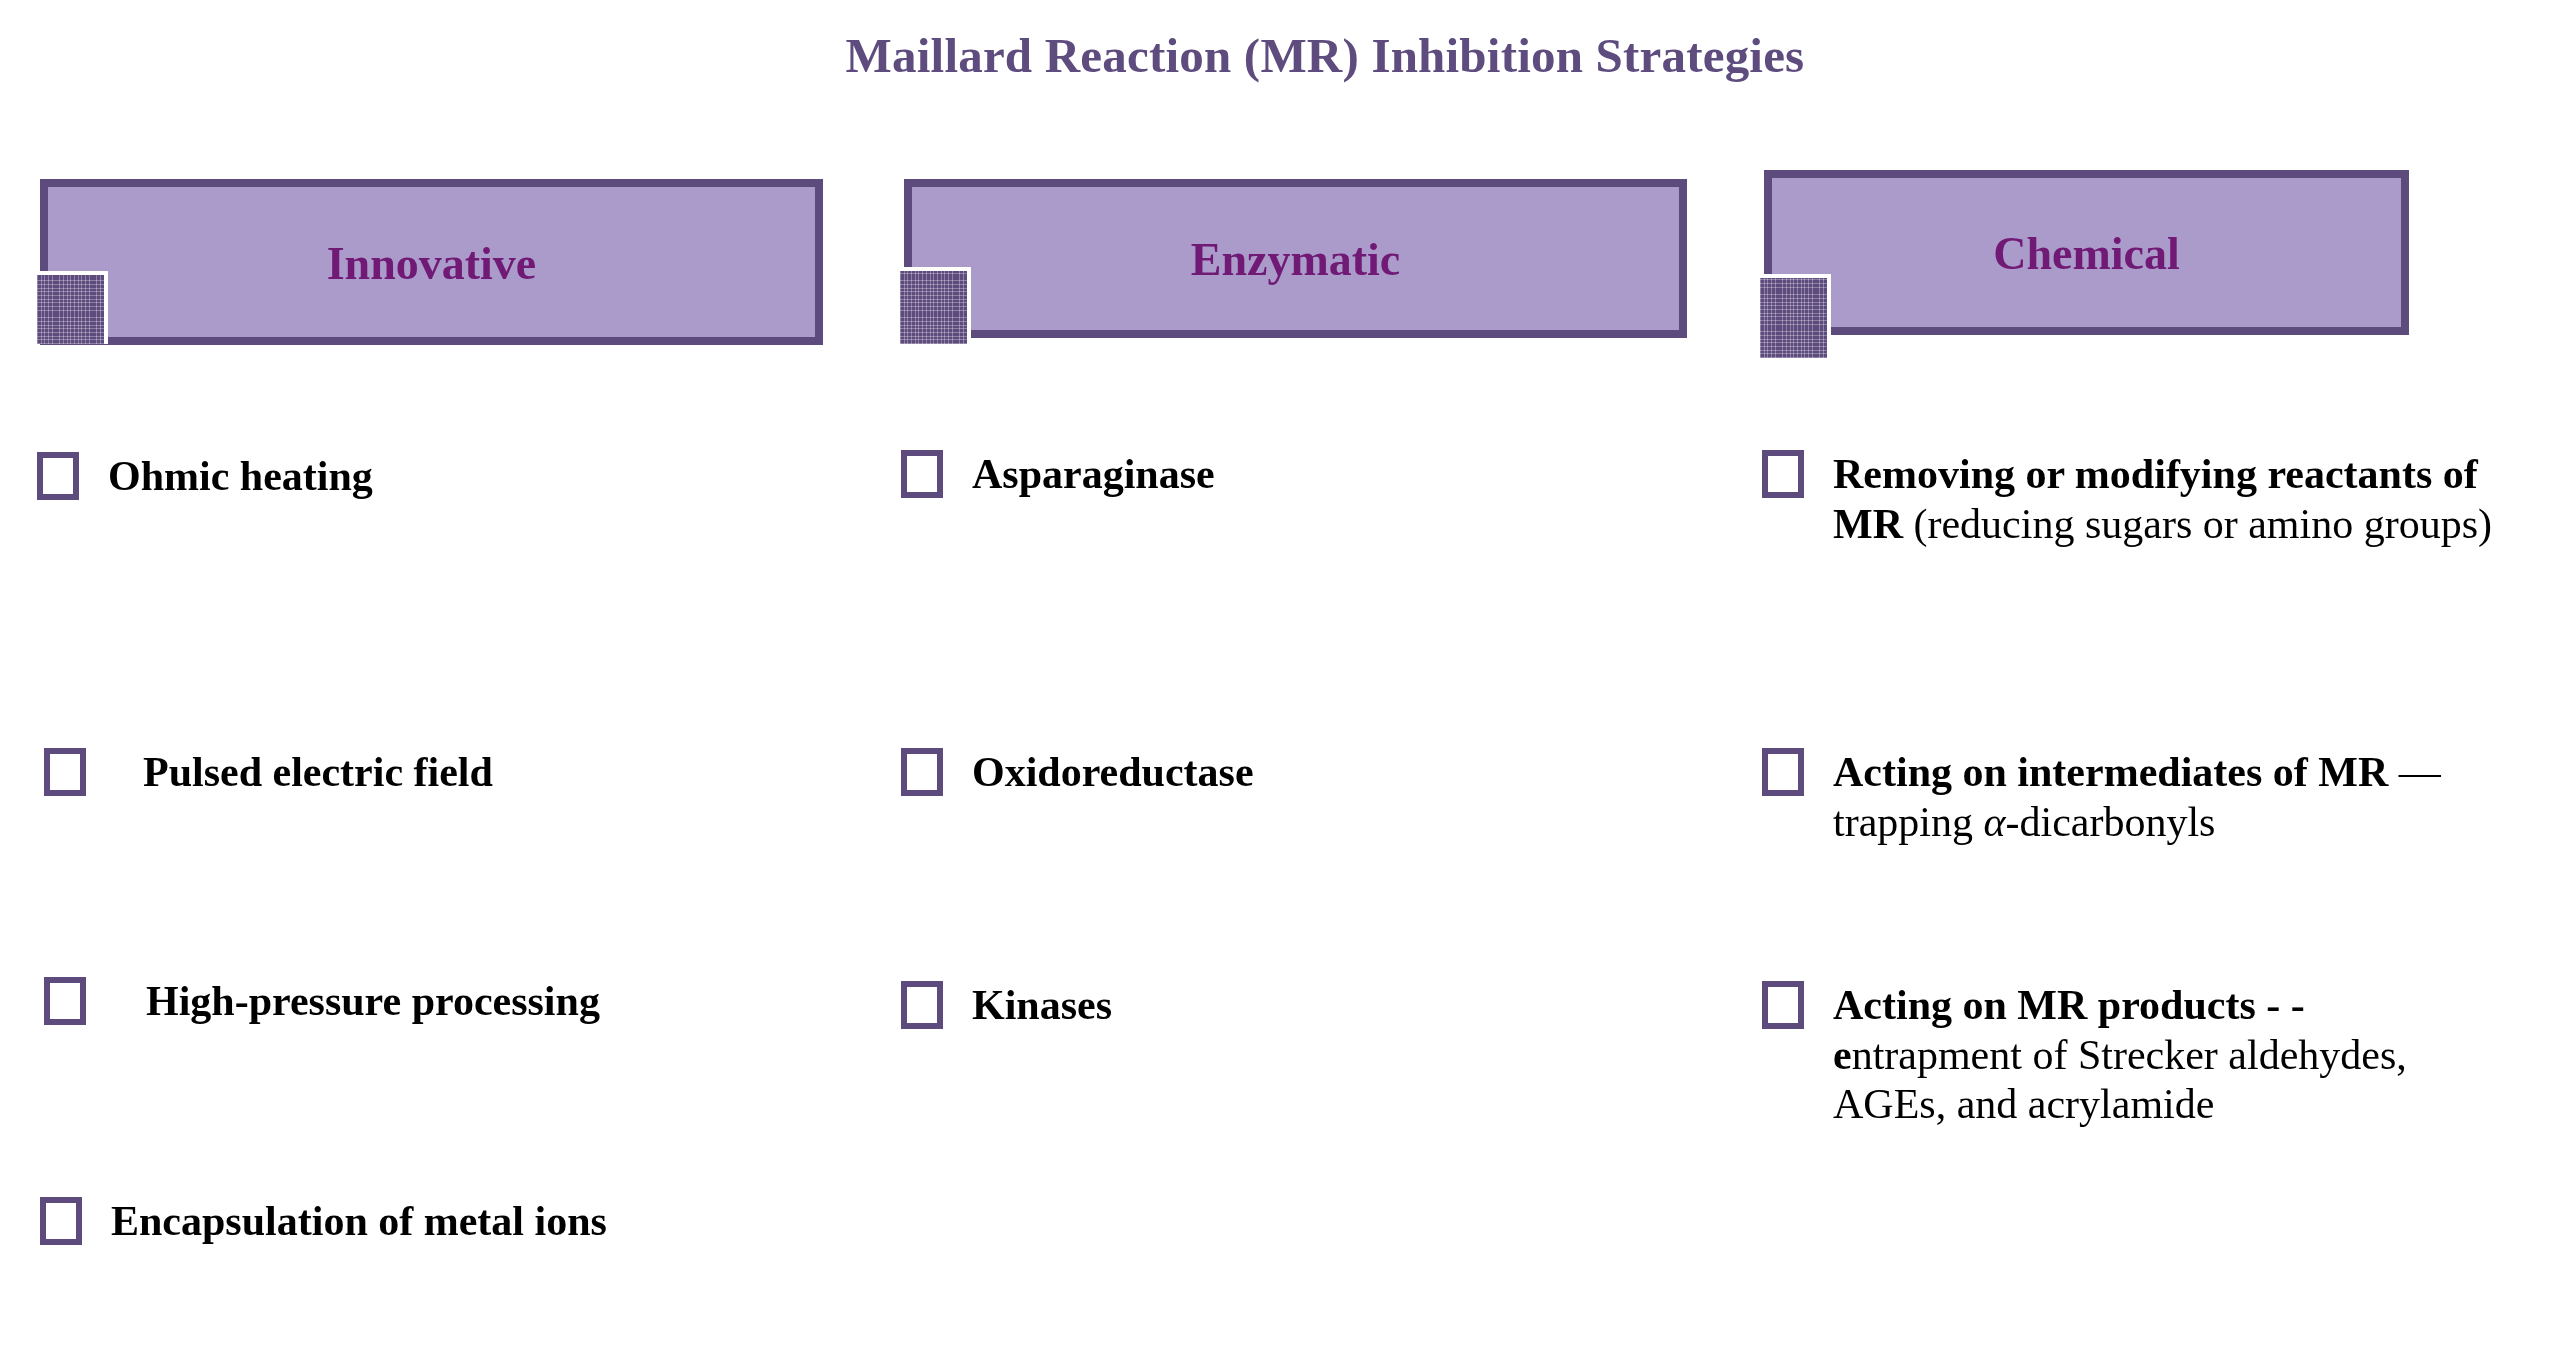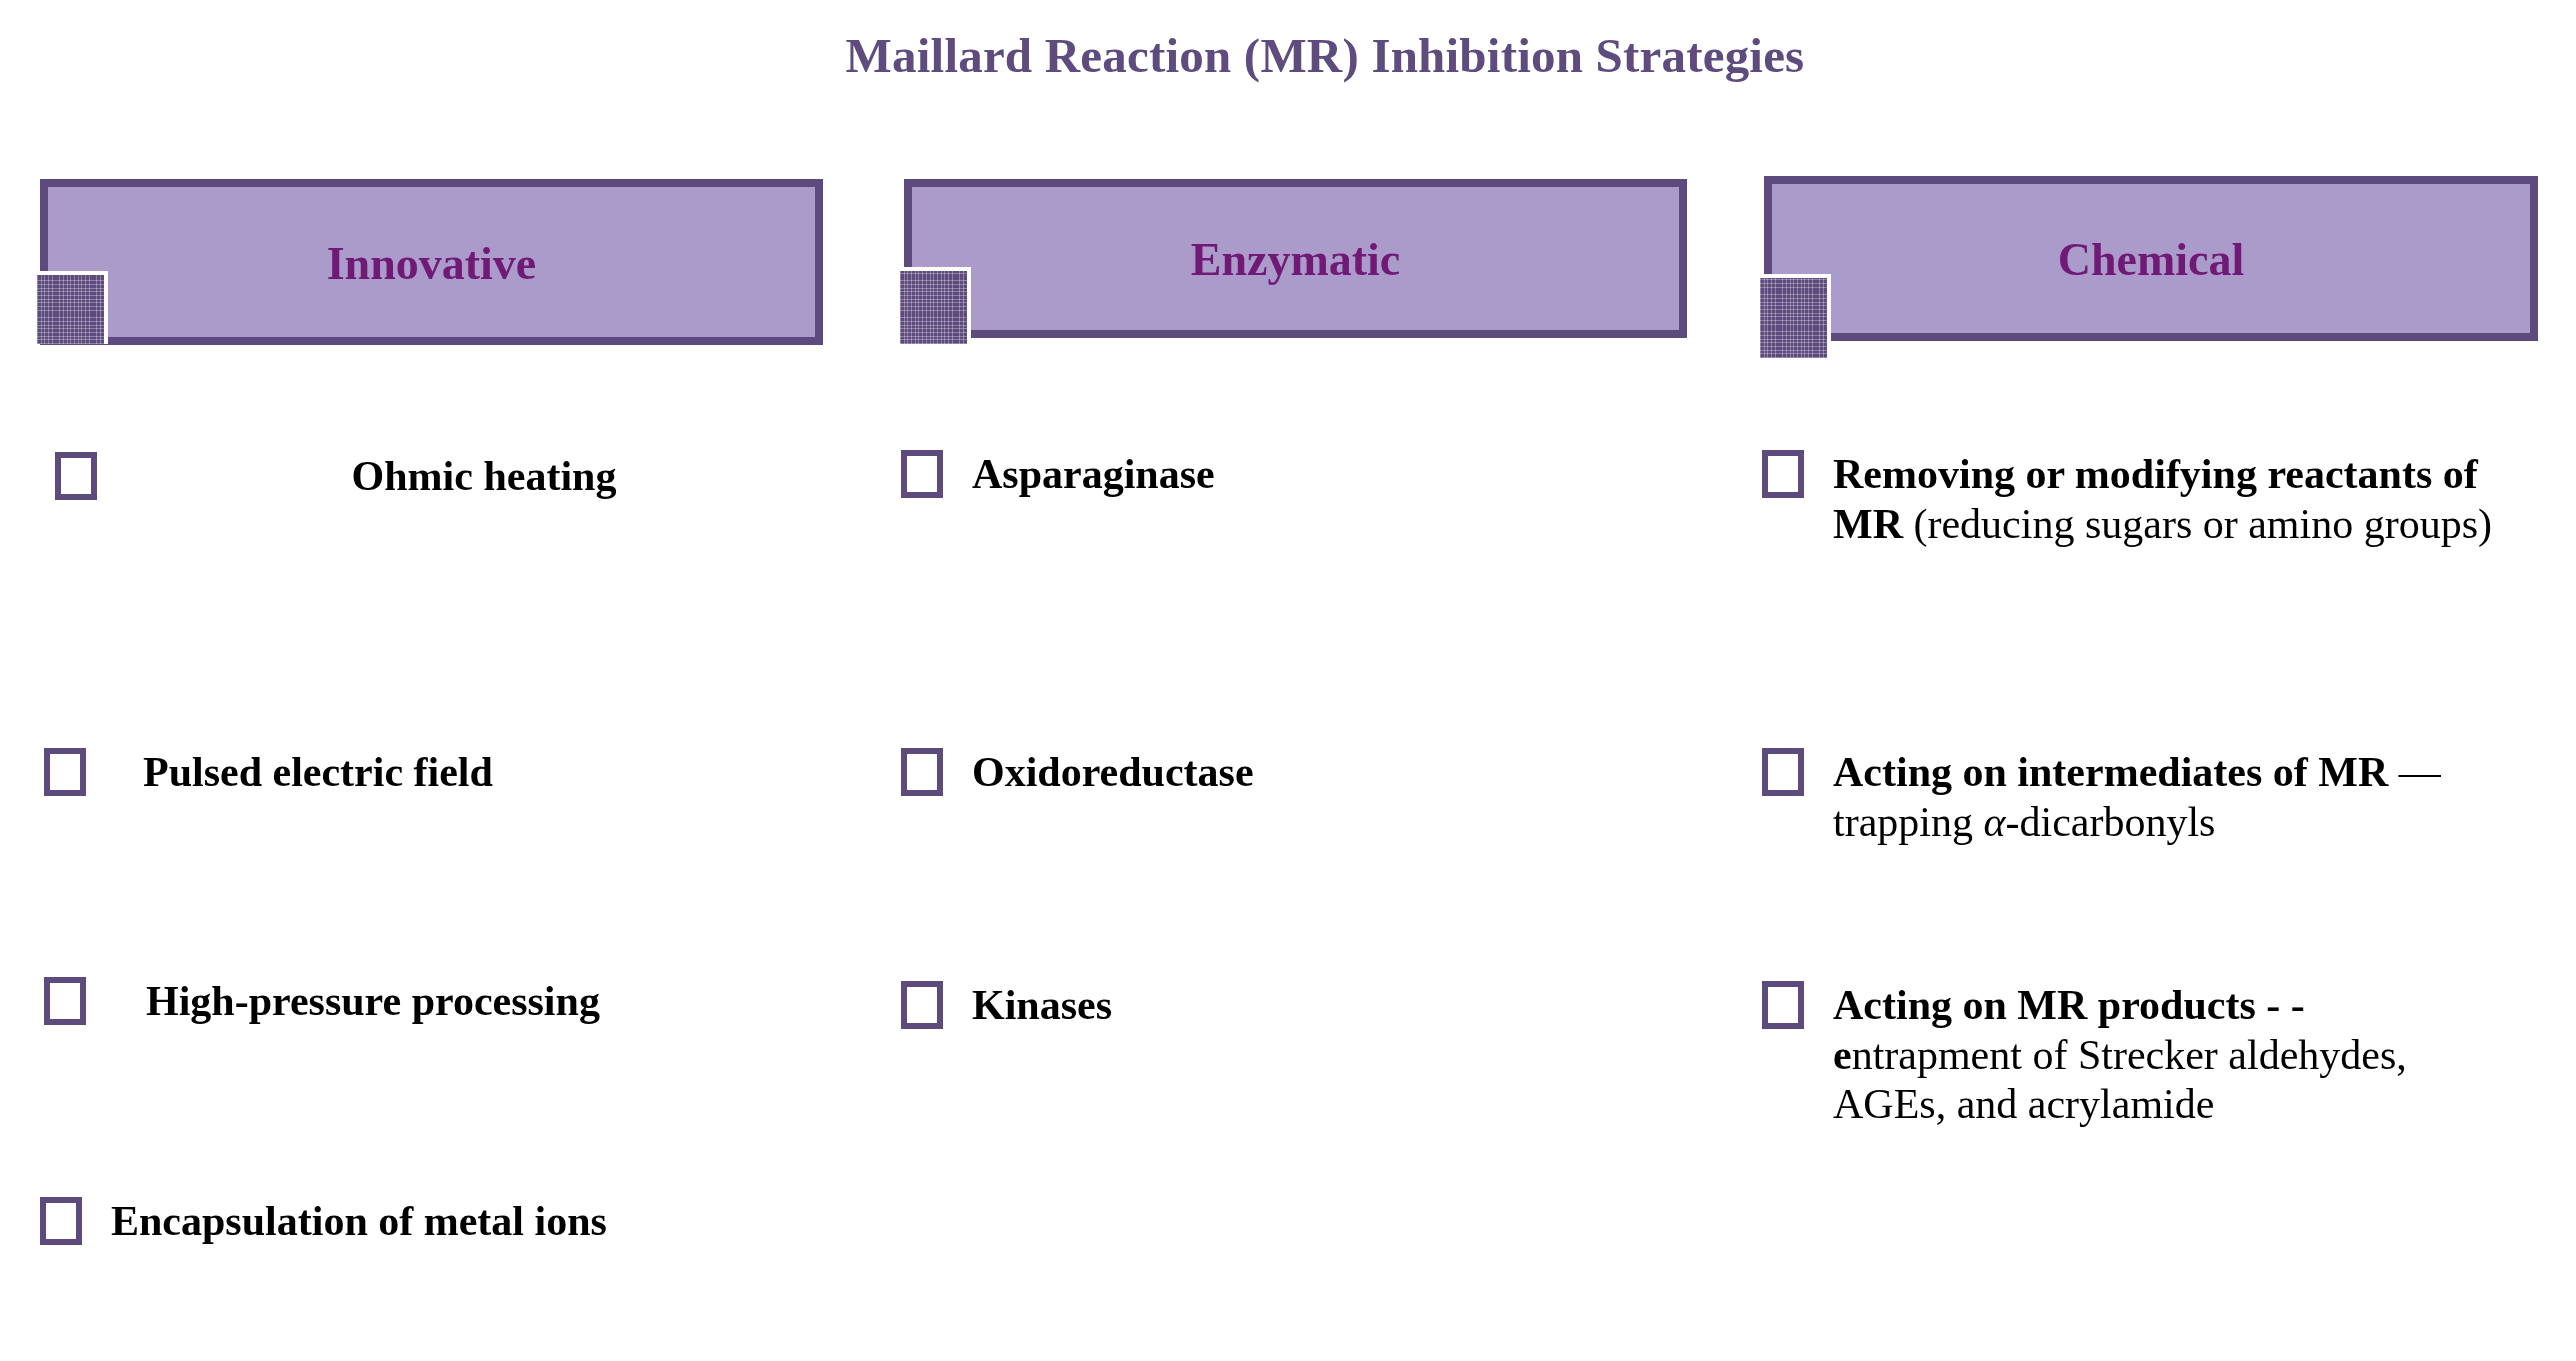--- a/index.html
+++ b/index.html
@@ -104,26 +104,26 @@
 <div class="col-header" style="left:40px; top:179px; width:783px; height:166px;">
   <span class="col-header-label">Innovative</span>
 </div>
 <div class="header-tab" style="left:37px; top:271px; width:71px; height:73px;"></div>
 
 <div class="col-header" style="left:904px; top:179px; width:783px; height:159px;">
   <span class="col-header-label">Enzymatic</span>
 </div>
 <div class="header-tab" style="left:900px; top:267px; width:71px; height:77px;"></div>
 
-<div class="col-header" style="left:1764px; top:176px; width:774px; height:165px;">
+<div class="col-header" style="left:1764px; top:170px; width:645px; height:165px;">
   <span class="col-header-label">Chemical</span>
 </div>
 <div class="header-tab" style="left:1760px; top:274px; width:71px; height:84px;"></div>
 
-<div class="check-item" style="left:55px; top:452px; width:787px;text-align:center;">
+<div class="check-item" style="left:37px; top:452px; width:787px;">
   <span class="checkbox"></span>
   <span class="item-text"><span class="b">Ohmic heating</span></span>
 </div>
 
 <div class="check-item" style="left:44px; top:748px; width:787px;padding-left:28px;">
   <span class="checkbox"></span>
   <span class="item-text"><span class="b">Pulsed electric field</span></span>
 </div>
 
 <div class="check-item" style="left:44px; top:977px; width:805px;padding-left:31px;">

